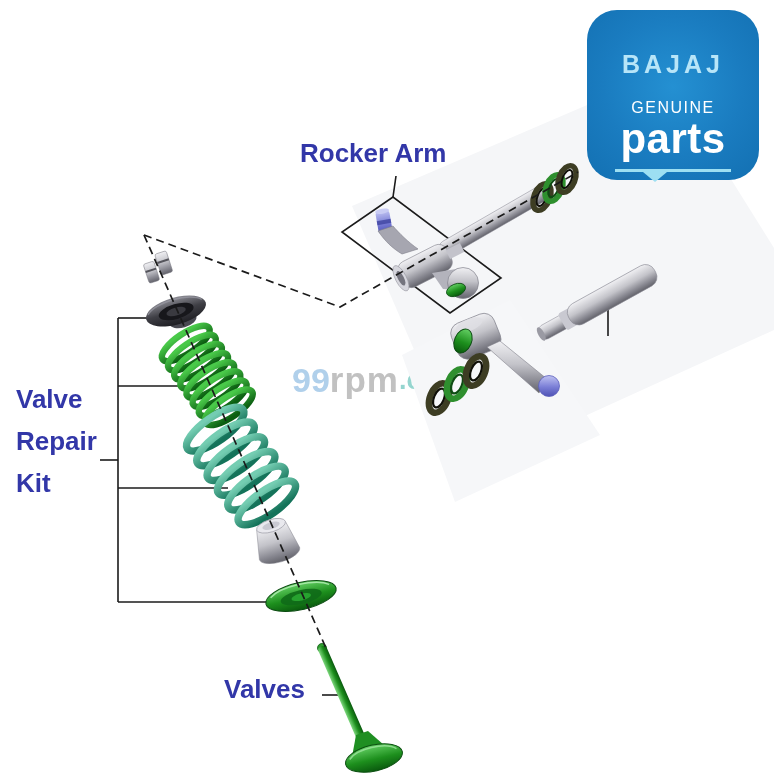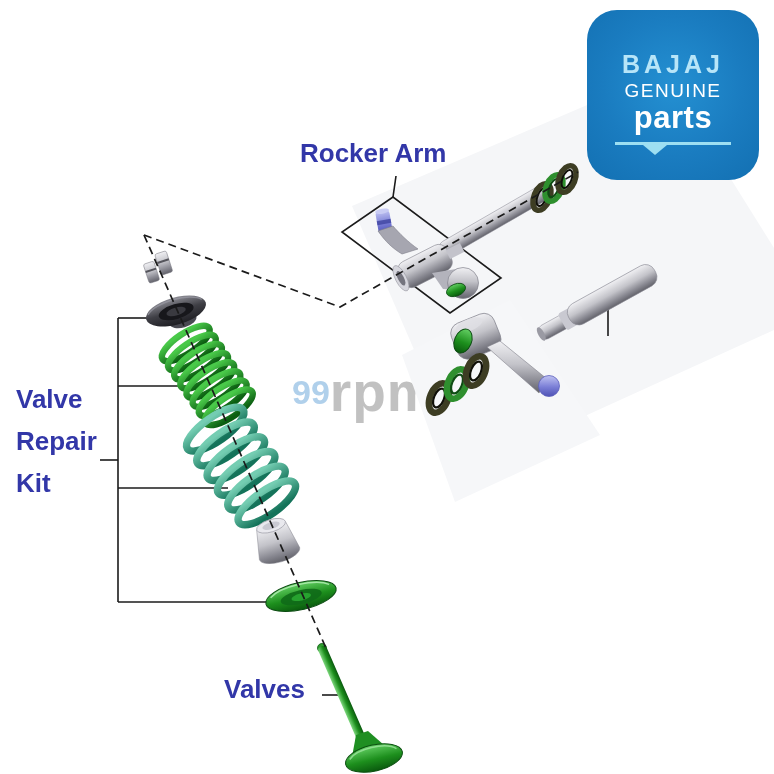--- a/index.html
+++ b/index.html
@@ -7,28 +7,28 @@
          font-family:"Liberation Sans", sans-serif;}
   #stage *{box-sizing:border-box;}
   svg{position:absolute;left:0;top:0;z-index:2;}
   .lbl{position:absolute;z-index:4;color:#3237a8;font-size:26px;font-weight:700;line-height:1.1;white-space:nowrap;}
   #lbl-rocker{left:300px;top:139px;}
   #lbl-shaft{left:581px;top:339px;}
   #lbl-vrk{left:16px;top:378px;line-height:42px;}
   #lbl-valves{left:224px;top:675px;}
   #watermark{position:absolute;left:292px;top:360px;z-index:1;display:flex;align-items:center;opacity:.9;}
   #wm-99{color:#a8cbe9;font-size:34px;font-weight:bold;}
-  #wm-rpm{color:#bbbbbb;font-size:55px;font-weight:bold;letter-spacing:1px;}
+  #wm-rpm{color:#bbbbbb;font-size:35px;font-weight:bold;letter-spacing:1px;}
   #wm-com{color:#8ad1ca;font-size:27px;font-weight:bold;}
   #logo{position:absolute;left:587px;top:10px;width:172px;height:170px;z-index:3;
         border-radius:30px;background:radial-gradient(circle at 50% 45%, #2490d2 0%, #1a7cc0 55%, #1370b2 100%);
         text-align:center;}
   #logo .brand{margin-top:40px;color:#b7e5f8;font-size:25px;font-weight:bold;letter-spacing:4px;}
-  #logo .genuine{margin-top:1px;color:#ffffff;font-size:19px;letter-spacing:1.5px;}
-  #logo .parts{margin-top:-2px;color:#ffffff;font-size:31px;font-weight:bold;letter-spacing:.5px;}
+  #logo .genuine{margin-top:20px;color:#ffffff;font-size:16px;letter-spacing:1.5px;}
+  #logo .parts{margin-top:-2px;color:#ffffff;font-size:42px;font-weight:bold;letter-spacing:.5px;}
   #logo .rule{position:relative;width:116px;height:3px;margin:6px auto 0;background:#9ddff2;}
   #logo .rule .arrow{position:absolute;left:28px;top:3px;width:0;height:0;
         border-left:12px solid transparent;border-right:12px solid transparent;border-top:10px solid #9ddff2;}
 </style>
 </head>
 <body>
 
 <div id="stage">
 
   <div id="watermark">

